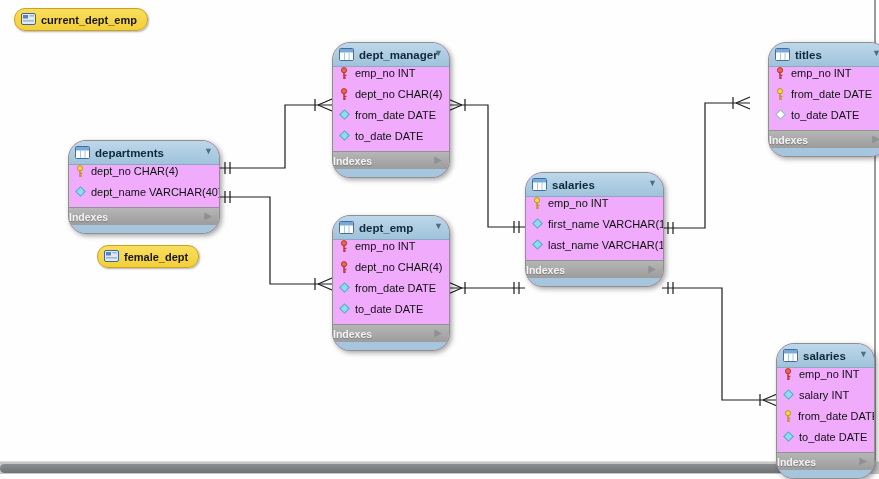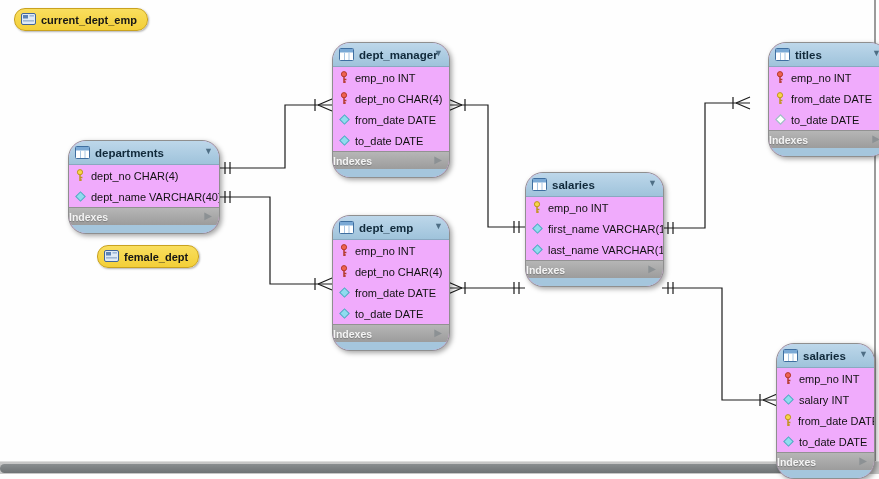--- a/index.html
+++ b/index.html
@@ -9,21 +9,21 @@
   #connector-layer g{pointer-events:stroke;}
 
   .table-box{position:absolute;background:#f0abfc;border:1px solid #8f8f8f;
     border-radius:18px;overflow:hidden;box-shadow:2px 2px 5px rgba(0,0,0,0.35);}
   .tbl-header{height:24px;display:flex;align-items:center;position:relative;
     background:linear-gradient(#bdd7ea,#9fc3db);border-bottom:1px solid #8aa8c0;
     padding:0 6px;box-sizing:border-box;}
   .tbl-header .ticon{display:inline-flex;margin-right:5px;}
   .tbl-title{font-size:11.5px;font-weight:bold;color:#10293a;white-space:nowrap;}
   .tbl-collapse{position:absolute;right:6px;top:5px;font-size:9px;color:#4e6e85;cursor:pointer;}
-  .tbl-row{height:21px;display:flex;align-items:center;padding-left:6px;box-sizing:border-box;}
+  .tbl-row{height:21px;display:flex;padding-left:6px;box-sizing:border-box;}
   .tbl-row .cicon{display:inline-flex;width:11px;margin-right:5px;}
   .tbl-row .clabel{font-size:11px;color:#111;white-space:nowrap;}
   .tbl-indexes{height:18px;display:flex;align-items:center;position:relative;
     background:linear-gradient(#b6b6b6,#9c9c9c);border-top:1px solid #929292;
     box-sizing:border-box;}
   .tbl-indexes .ilabel{font-size:10.5px;font-weight:bold;color:#f4f4f4;
     text-shadow:0 1px 1px rgba(0,0,0,0.25);}
   .tbl-indexes .iarrow{position:absolute;right:7px;top:2px;font-size:10px;color:#8c9194;}
   .tbl-footer{height:8px;background:#a5c6dd;}
 

